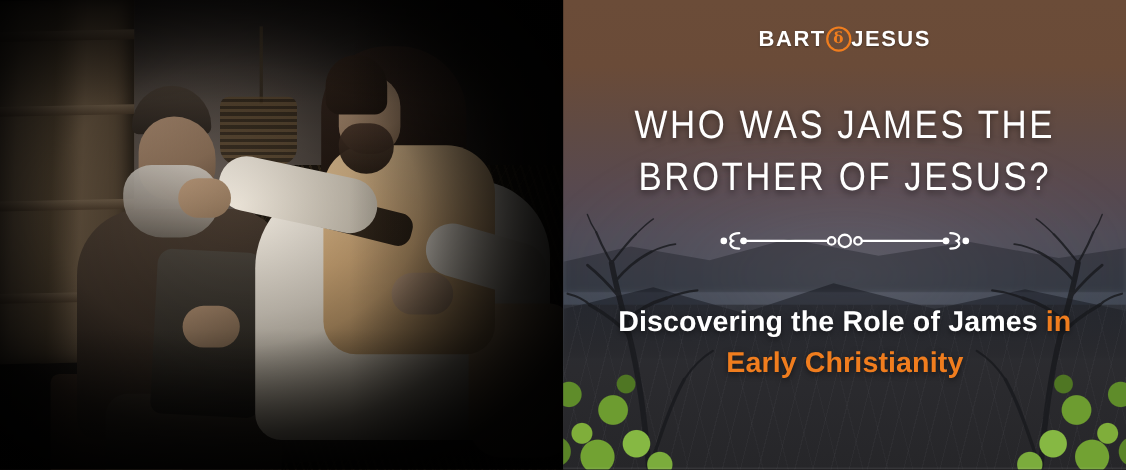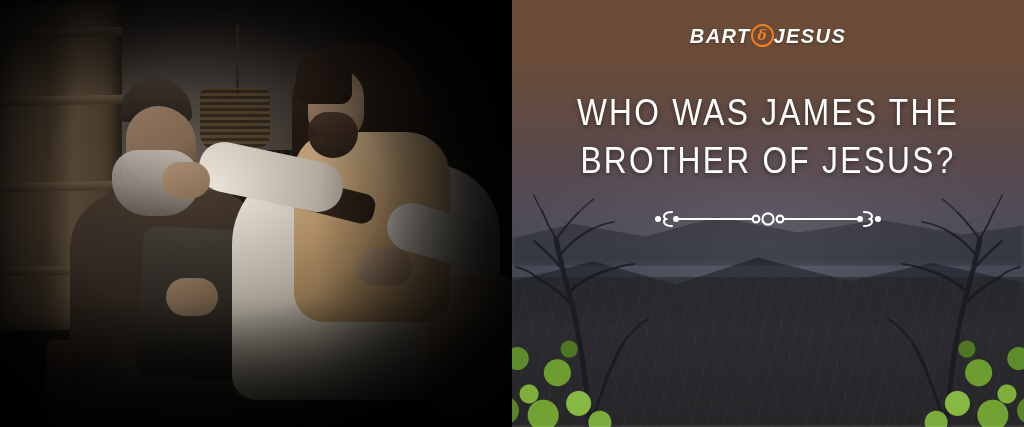--- a/index.html
+++ b/index.html
@@ -280,21 +280,20 @@
     position:absolute; inset:0;
     display:flex; flex-direction:column; align-items:center;
     z-index:5;
   }
 
   
   #logo {
     margin-top:24px;
     display:flex; align-items:center; justify-content:center;
     user-select:none;
-    font-style:italic;
   }
   #logo .word {
     color:#ffffff;
     font-family:"Liberation Sans", sans-serif;
     font-weight:700;
     font-size:20px;
     letter-spacing:1.4px;
     line-height:1;
     text-shadow:0 1px 2px rgba(0,0,0,.4);
   }
@@ -482,16 +481,19 @@
             <circle cx="226" cy="15" r="3"></circle>
           </g>
           <g stroke="#ffffff" fill="none" stroke-width="2.1">
             <circle cx="104" cy="15" r="3.4"></circle>
             <circle cx="116" cy="15" r="5.6"></circle>
             <circle cx="128" cy="15" r="3.4"></circle>
           </g>
         </svg>
       </div>
 
+      <div id="subtitle">
+        <span>Discovering the Role of James </span><span class="accent">in Early Christianity</span>
+      </div>
 
     </div>
   </div>
 </div>
 
 </body></html>

